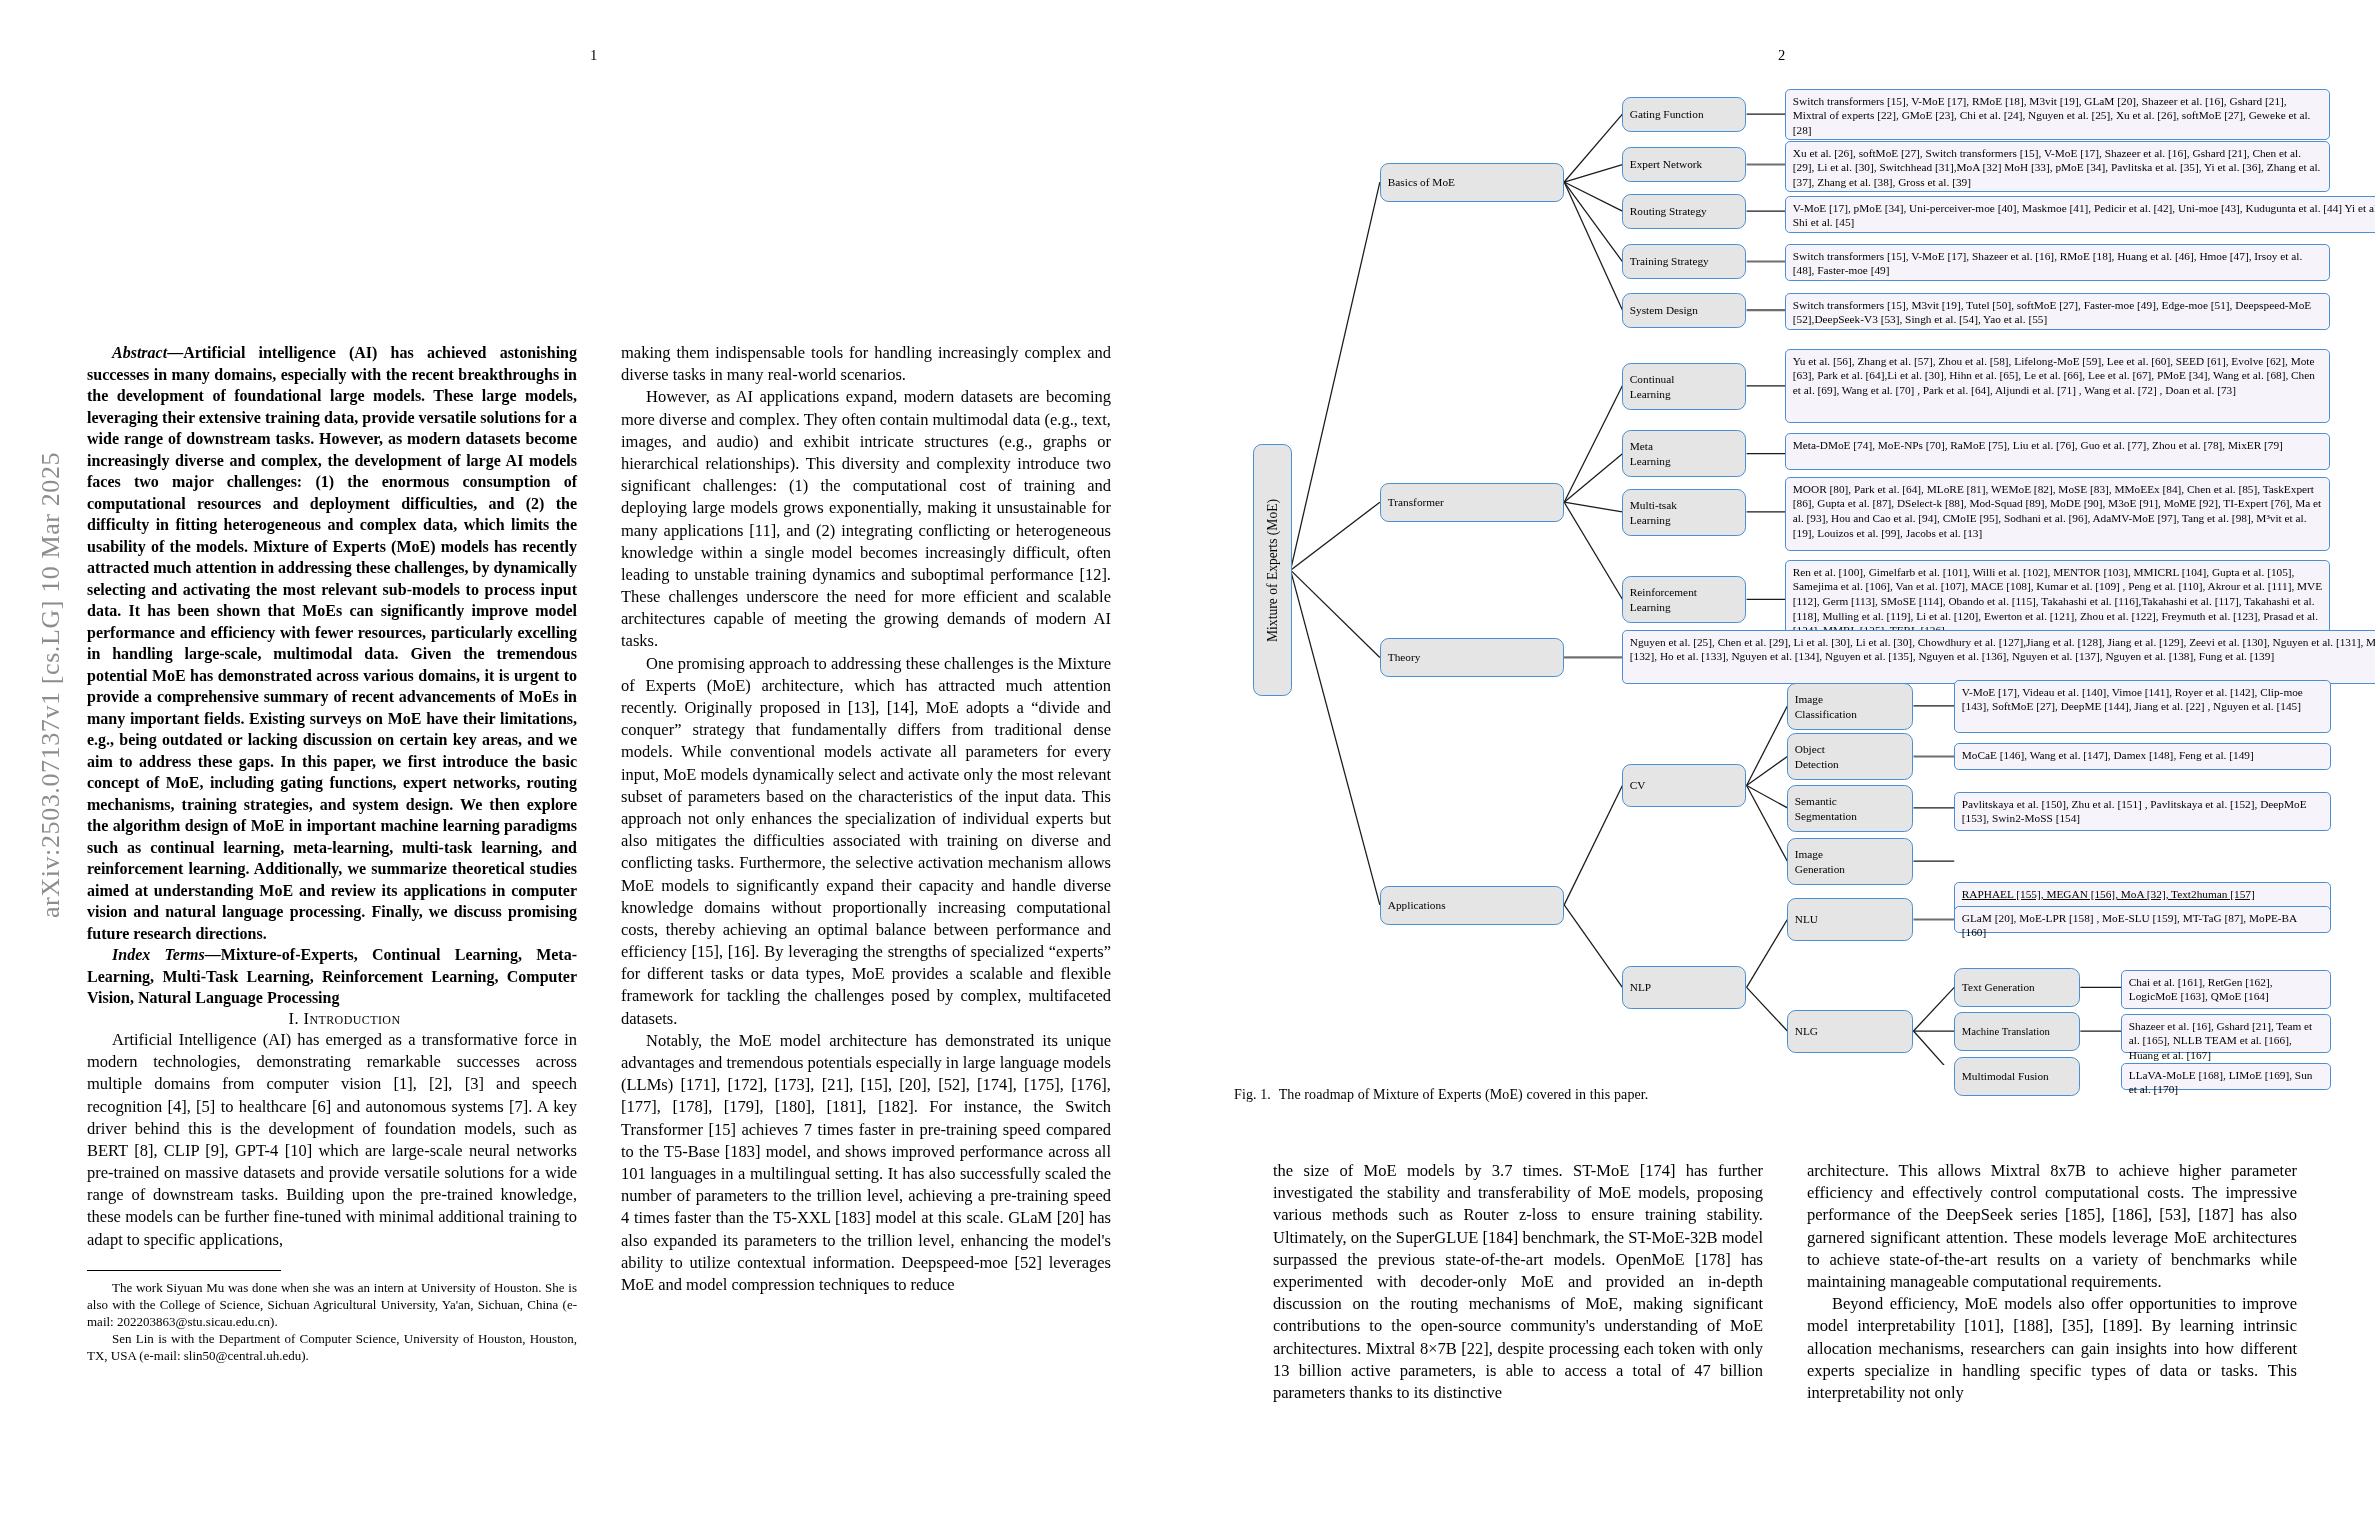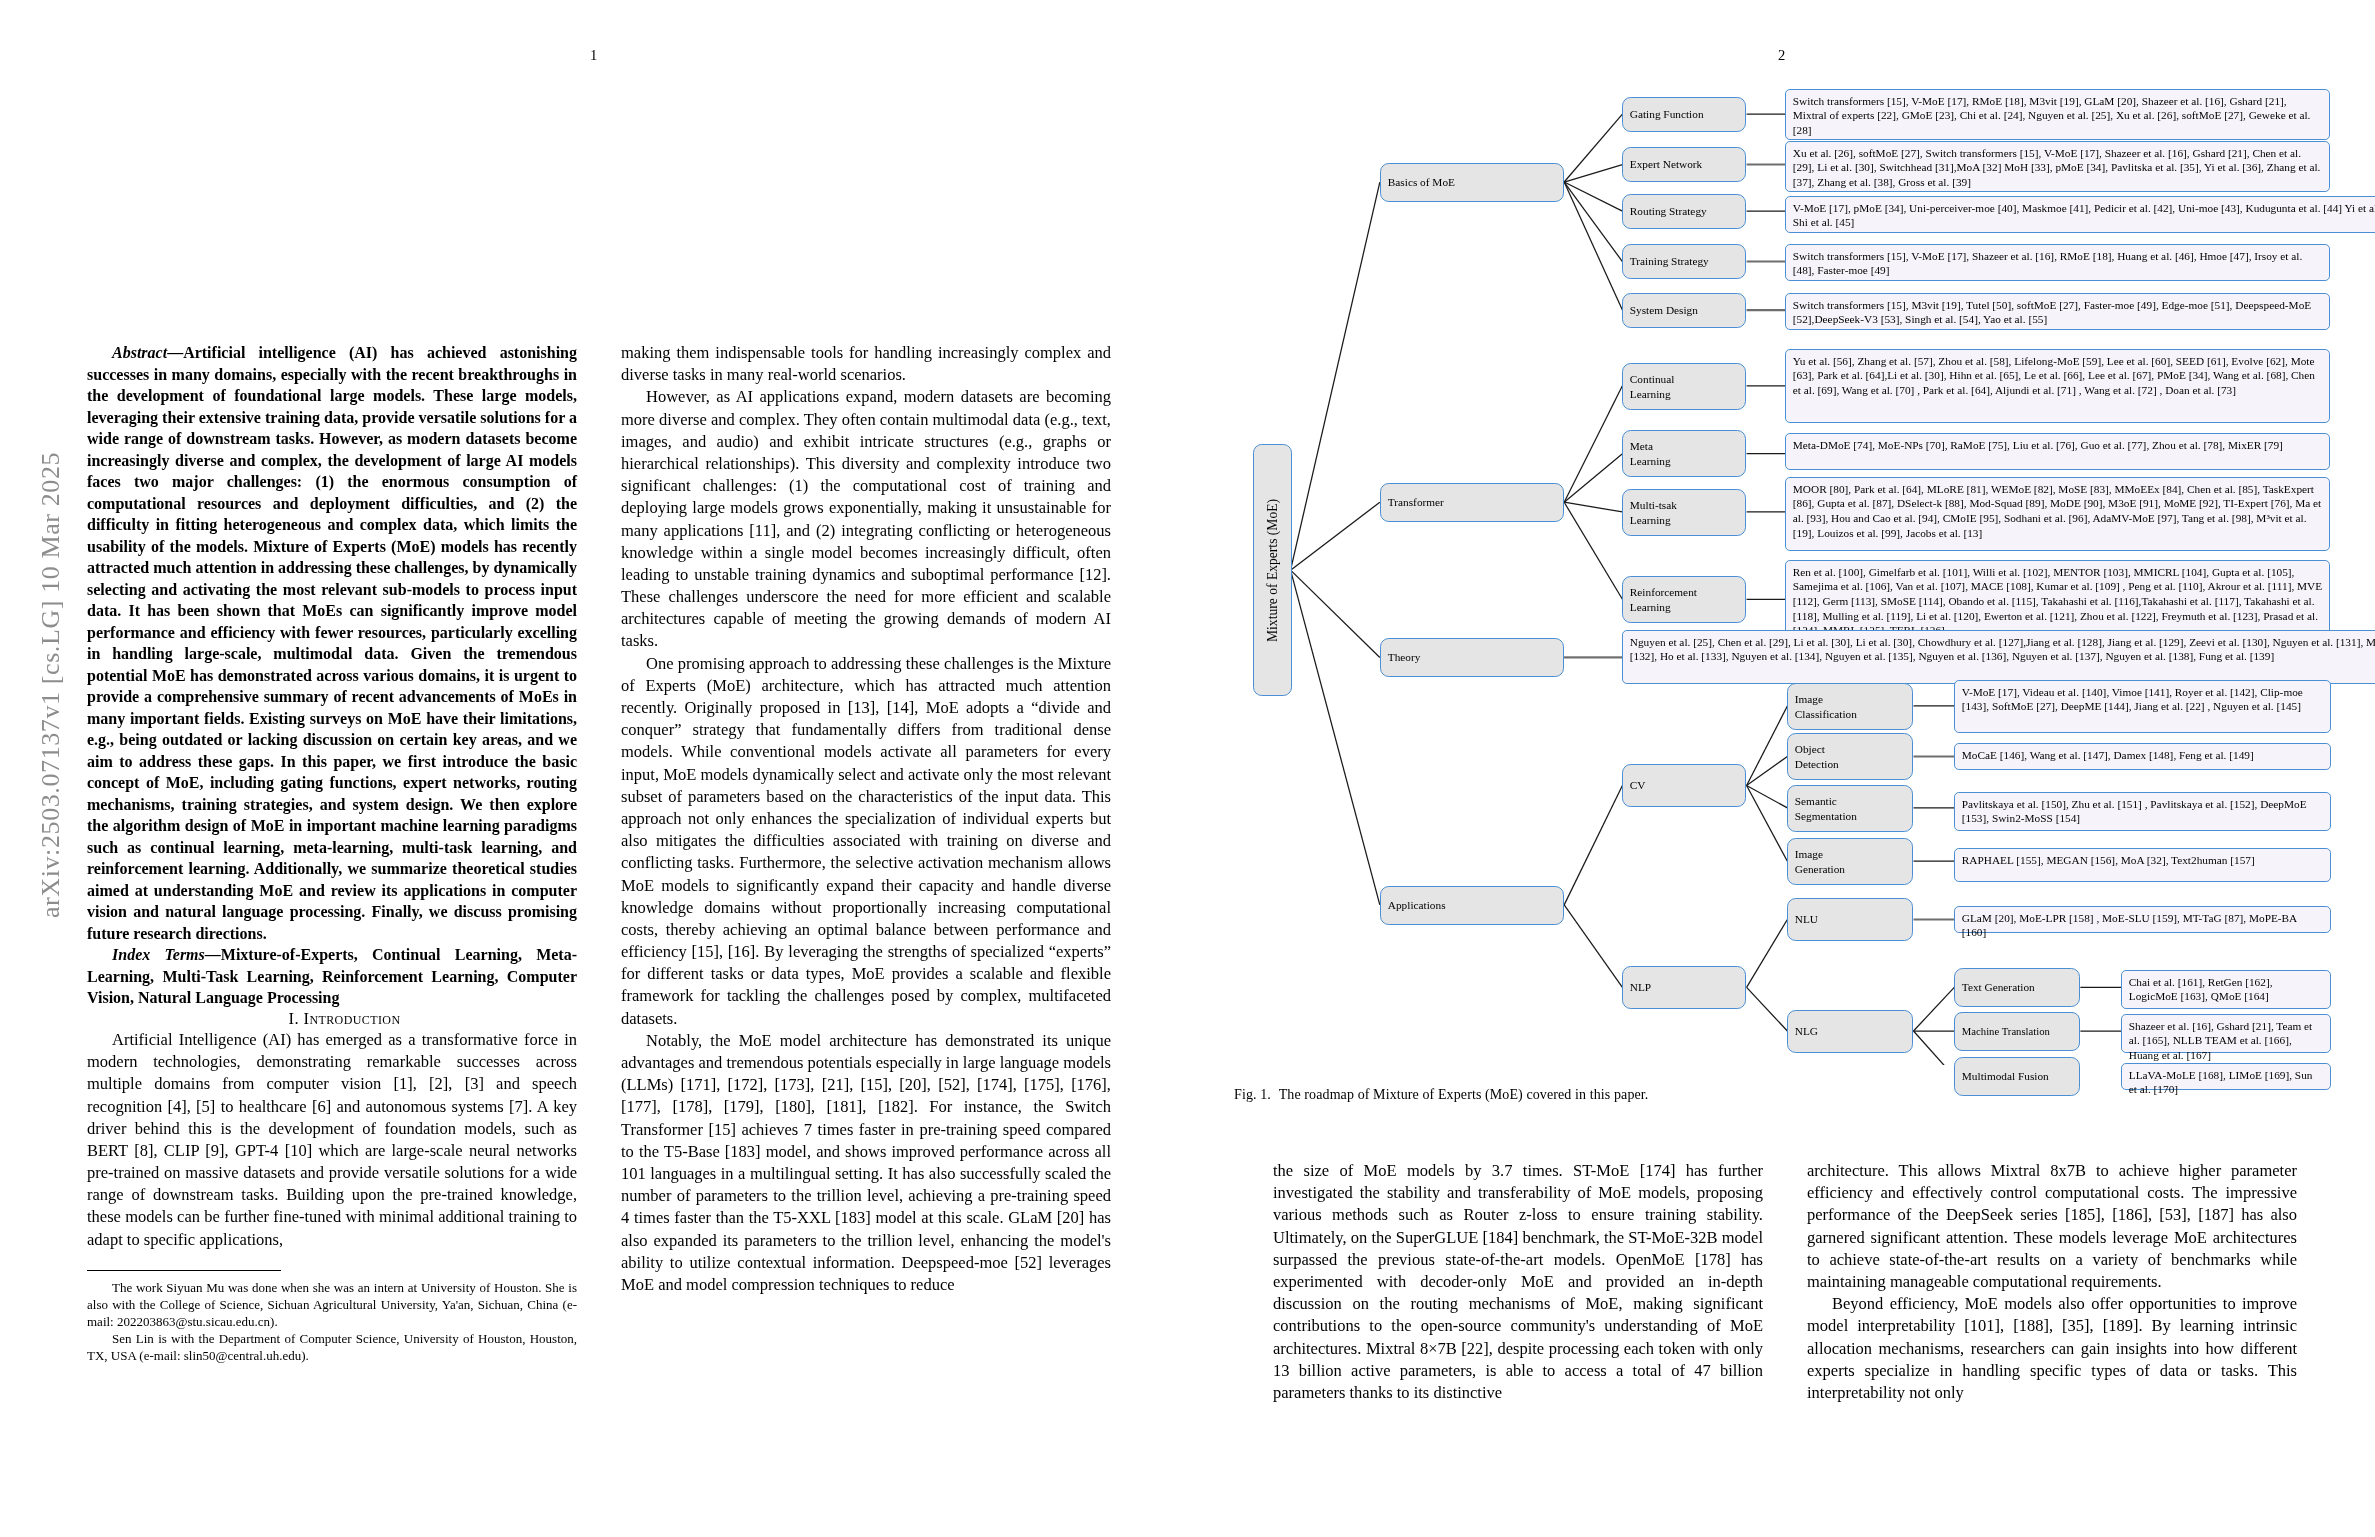--- a/index.html
+++ b/index.html
@@ -375,21 +375,21 @@
 
   <div class="node leaf" style="left:720px; top:595px; width:377px; height:53px;">
       <span>V-MoE [17], Videau et al. [140], Vimoe [141], Royer et al. [142], Clip-moe [143], SoftMoE [27], DeepME [144], Jiang et al. [22] , Nguyen et al. [145]</span>
     </div>
   <div class="node leaf" style="left:720px; top:658px; width:377px; height:27px;">
       <span>MoCaE [146], Wang et al. [147], Damex [148], Feng et al. [149]</span>
     </div>
   <div class="node leaf" style="left:720px; top:707px; width:377px; height:39px;">
       <span>Pavlitskaya et al. [150], Zhu et al. [151] , Pavlitskaya et al. [152], DeepMoE [153], Swin2-MoSS [154]</span>
     </div>
-  <div class="node leaf" style="left:720px; top:763px; width:377px; height:34px;">
+  <div class="node leaf" style="left:720px; top:797px; width:377px; height:34px;text-decoration:underline;">
       <span>RAPHAEL [155], MEGAN [156], MoA [32], Text2human [157]</span>
     </div>
   <div class="node leaf" style="left:720px; top:821px; width:377px; height:27px;">
       <span>GLaM [20], MoE-LPR [158] , MoE-SLU [159], MT-TaG [87], MoPE-BA [160]</span>
     </div>
 
   <div class="node leaf" style="left:887px; top:885px; width:210px; height:39px;">
       <span>Chai et al. [161], RetGen [162], LogicMoE [163], QMoE [164]</span>
     </div>
   <div class="node leaf" style="left:887px; top:929px; width:210px; height:39px;">

